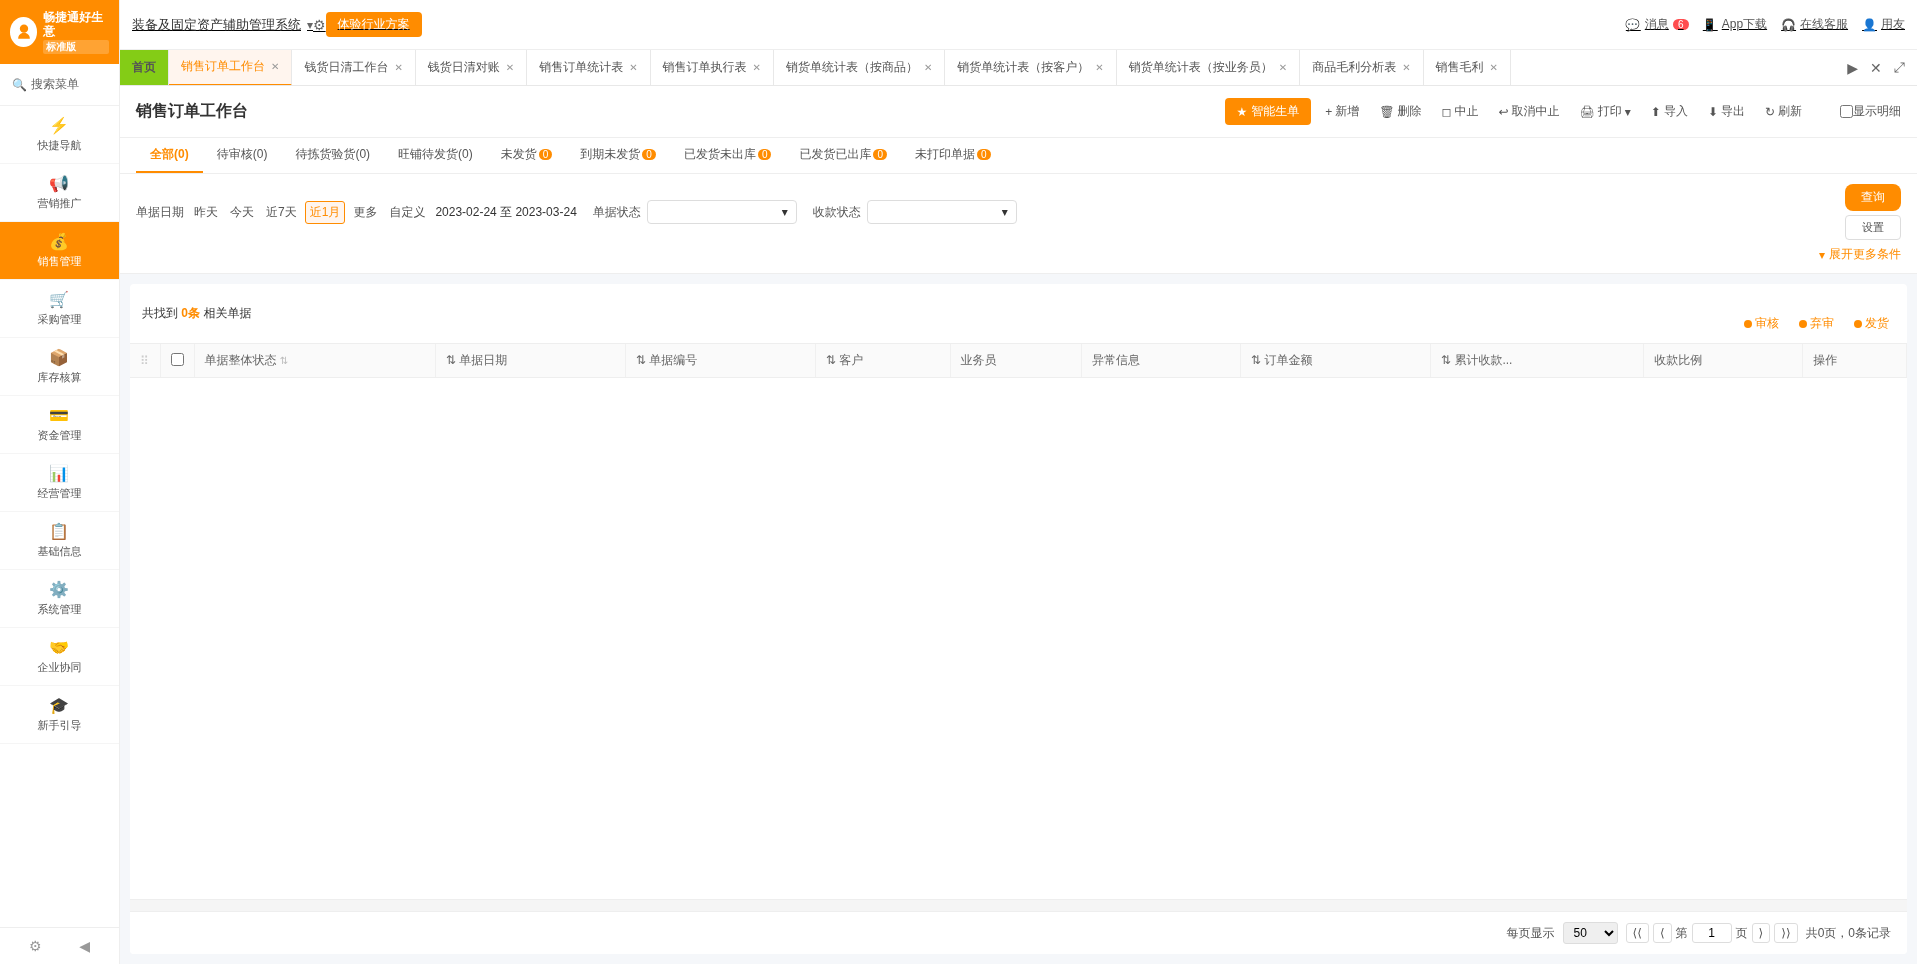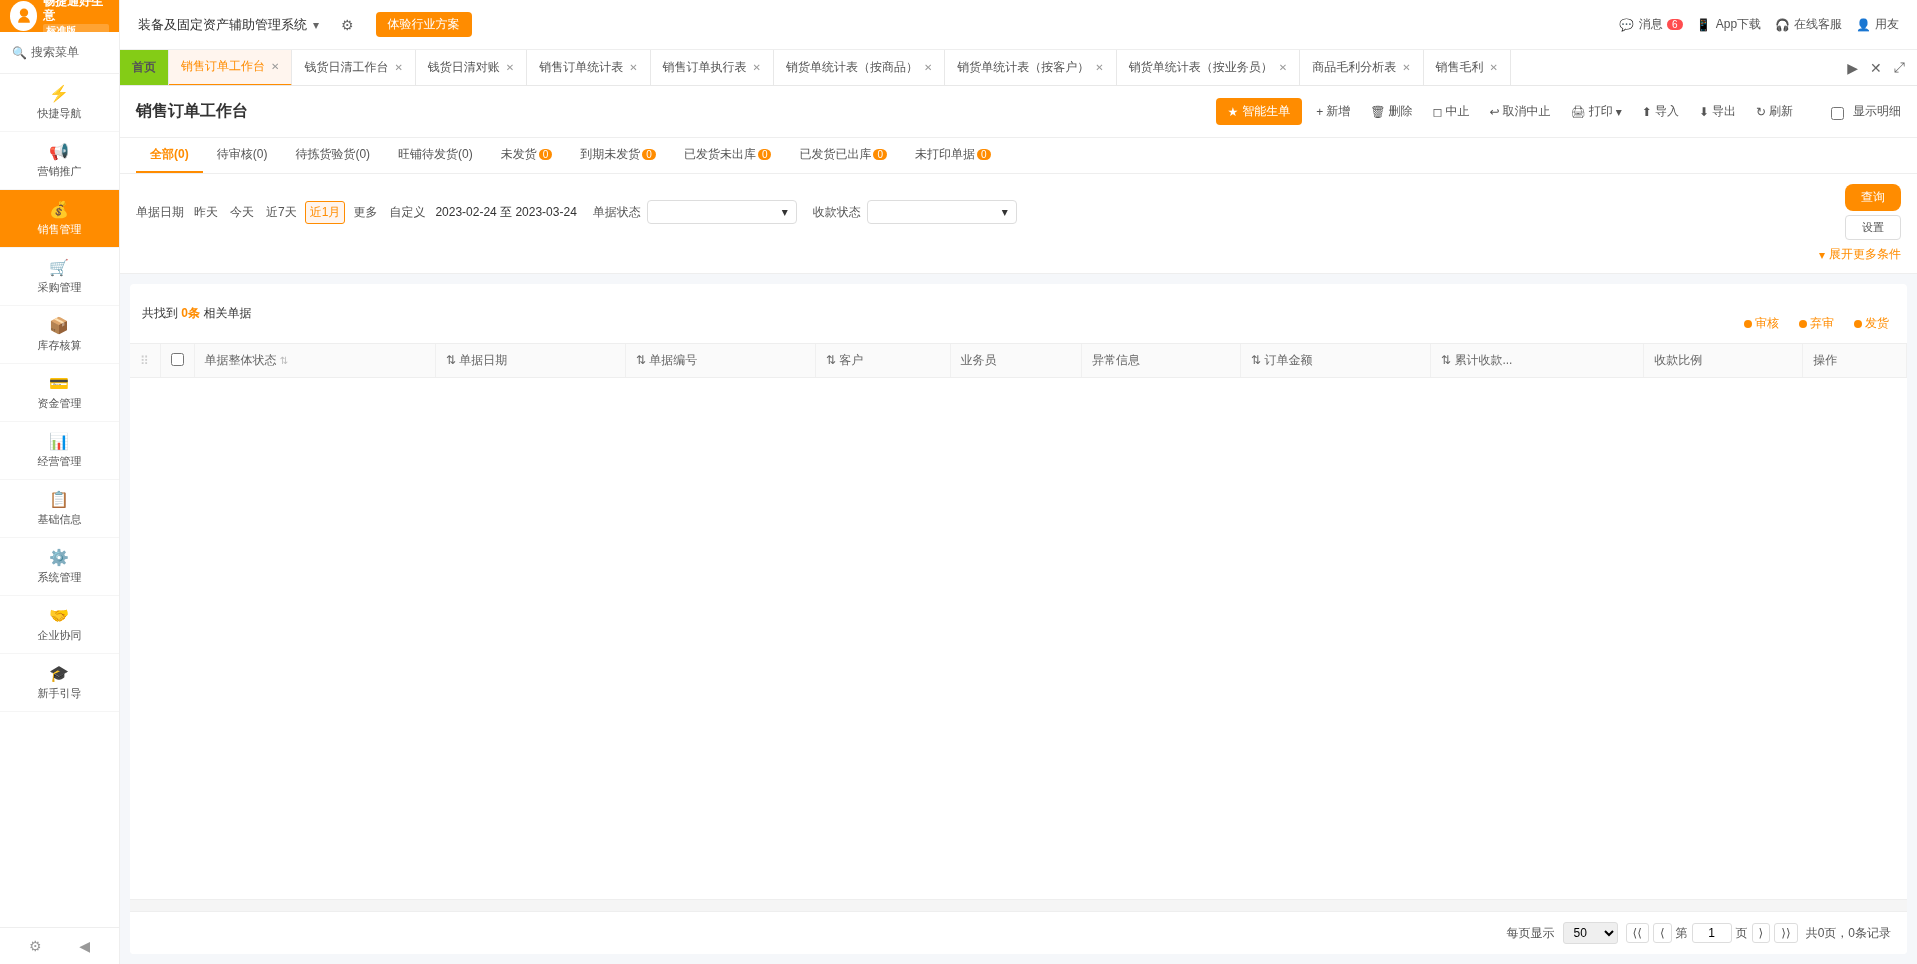--- a/index.html
+++ b/index.html
@@ -1,37 +1,37 @@
 <!DOCTYPE html>
 <html><head>
   <meta charset="utf-8">
   <style>
     * { box-sizing: border-box; margin: 0; padding: 0; }
     body { font-family: 'Microsoft YaHei', Arial, sans-serif; font-size: 12px; background: #f5f5f5; display: flex; height: 100vh; overflow: hidden; }
 
     
     .sidebar { width: 120px; background: #fff; display: flex; flex-direction: column; border-right: 1px solid #eee; flex-shrink: 0; }
-    .sidebar-logo { background: #ff8c00; padding: 10px; display: flex; align-items: center; gap: 6px; color: #fff; font-size: 13px; font-weight: bold; height: 32px; }
+    .sidebar-logo { background: #ff8c00; padding: 10px; display: flex; align-items: center; gap: 6px; color: #fff; font-size: 13px; font-weight: bold; height: 64px; }
     .sidebar-logo-icon { width: 30px; height: 30px; background: #fff; border-radius: 50%; display: flex; align-items: center; justify-content: center; }
     .sidebar-logo-icon svg { width: 20px; height: 20px; }
     .sidebar-search { padding: 8px; border-bottom: 1px solid #f0f0f0; }
     .sidebar-search-btn { width: 100%; background: none; border: none; color: #666; cursor: pointer; display: flex; align-items: center; gap: 4px; font-size: 12px; padding: 4px; }
     .sidebar-nav { flex: 1; overflow-y: auto; }
     .sidebar-item { display: flex; flex-direction: column; align-items: center; padding: 10px 0; cursor: pointer; color: #555; border-bottom: 1px solid #f5f5f5; }
     .sidebar-item.active { background: #ff8c00; color: #fff; }
     .sidebar-item-icon { font-size: 16px; margin-bottom: 3px; }
     .sidebar-item-label { font-size: 11px; }
     .sidebar-bottom { padding: 10px; display: flex; justify-content: space-around; border-top: 1px solid #eee; }
     .sidebar-bottom-btn { background: none; border: none; cursor: pointer; color: #999; font-size: 14px; }
 
     
     .main { flex: 1; display: flex; flex-direction: column; overflow: hidden; }
 
     
-    .topbar { height: 50px; background: #fff; display: flex; align-items: center; padding: 0 18px; border-bottom: 1px solid #eee; gap: 22px; }
+    .topbar { height: 50px; background: #fff; display: flex; align-items: center; padding: 0 12px; border-bottom: 1px solid #eee; gap: 0; text-decoration: underline; }
     .topbar-title { font-size: 13px; color: #333; display: flex; align-items: center; gap: 6px; }
     .topbar-dropdown-btn { background: none; border: none; cursor: pointer; color: #666; font-size: 12px; }
     .topbar-gear-btn { background: none; border: none; cursor: pointer; color: #666; font-size: 14px; }
     .topbar-solution-btn { background: #ff8c00; color: #fff; border: none; border-radius: 4px; padding: 4px 12px; cursor: pointer; font-size: 12px; }
     .topbar-right { margin-left: auto; display: flex; align-items: center; gap: 14px; color: #555; font-size: 12px; }
     .topbar-right-item { display: flex; align-items: center; gap: 4px; cursor: pointer; }
     .topbar-badge { background: #ff4d4f; color: #fff; border-radius: 10px; font-size: 10px; padding: 0 4px; min-width: 16px; text-align: center; }
 
     
     .tabbar { background: #fff; border-bottom: 1px solid #e8e8e8; display: flex; align-items: center; overflow: hidden; height: 36px; }
@@ -44,21 +44,21 @@
 
     
     .content { flex: 1; overflow: auto; padding: 0; display: flex; flex-direction: column; background: #f5f7fa; }
 
     
     .page-header { background: #fff; padding: 12px 16px; display: flex; align-items: center; justify-content: space-between; border-bottom: 1px solid #eee; }
     .page-title { font-size: 16px; font-weight: bold; color: #333; }
     .page-actions { display: flex; align-items: center; gap: 8px; }
     .action-btn { display: flex; align-items: center; gap: 3px; background: none; border: none; cursor: pointer; color: #555; font-size: 12px; padding: 3px 6px; }
     .action-btn-primary { background: #ff8c00; color: #fff; border: none; border-radius: 4px; padding: 5px 12px; cursor: pointer; font-size: 12px; display: flex; align-items: center; gap: 4px; }
-    .checkbox-label { display: flex; align-items: flex-end; gap: 9px; cursor: pointer; font-size: 12px; color: #555; padding-left: 24px; }
+    .checkbox-label { display: flex; align-items: center; gap: 0; cursor: pointer; font-size: 12px; color: #555; padding-left: 24px; }
 
     
     .subtabs { background: #fff; padding: 0 16px; border-bottom: 1px solid #eee; display: flex; align-items: center; gap: 0; }
     .subtab { padding: 8px 14px; cursor: pointer; color: #555; font-size: 12px; border-bottom: 2px solid transparent; }
     .subtab.active { color: #ff8c00; border-bottom: 2px solid #ff8c00; font-weight: bold; }
     .subtab-badge-orange { background: #ff8c00; color: #fff; border-radius: 10px; font-size: 10px; padding: 0 4px; margin-left: 2px; }
 
     
     .filter-area { background: #fff; padding: 10px 16px; border-bottom: 1px solid #eee; }
     .filter-row { display: flex; align-items: center; gap: 16px; flex-wrap: wrap; }

